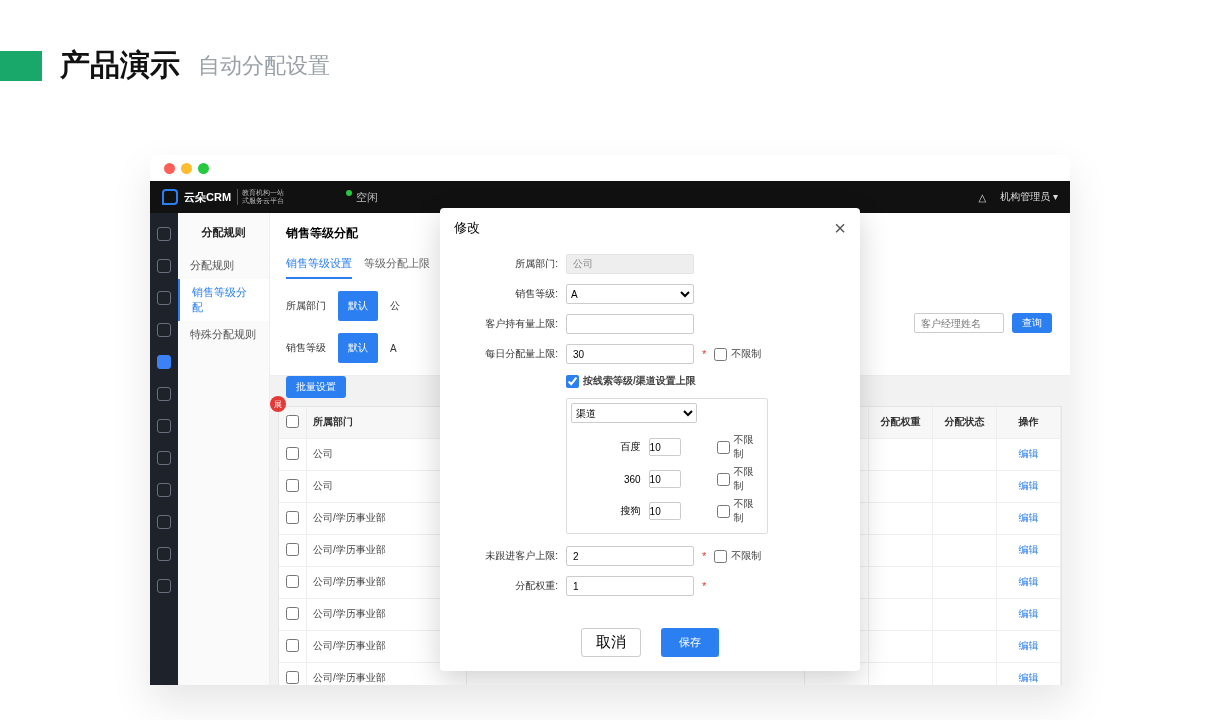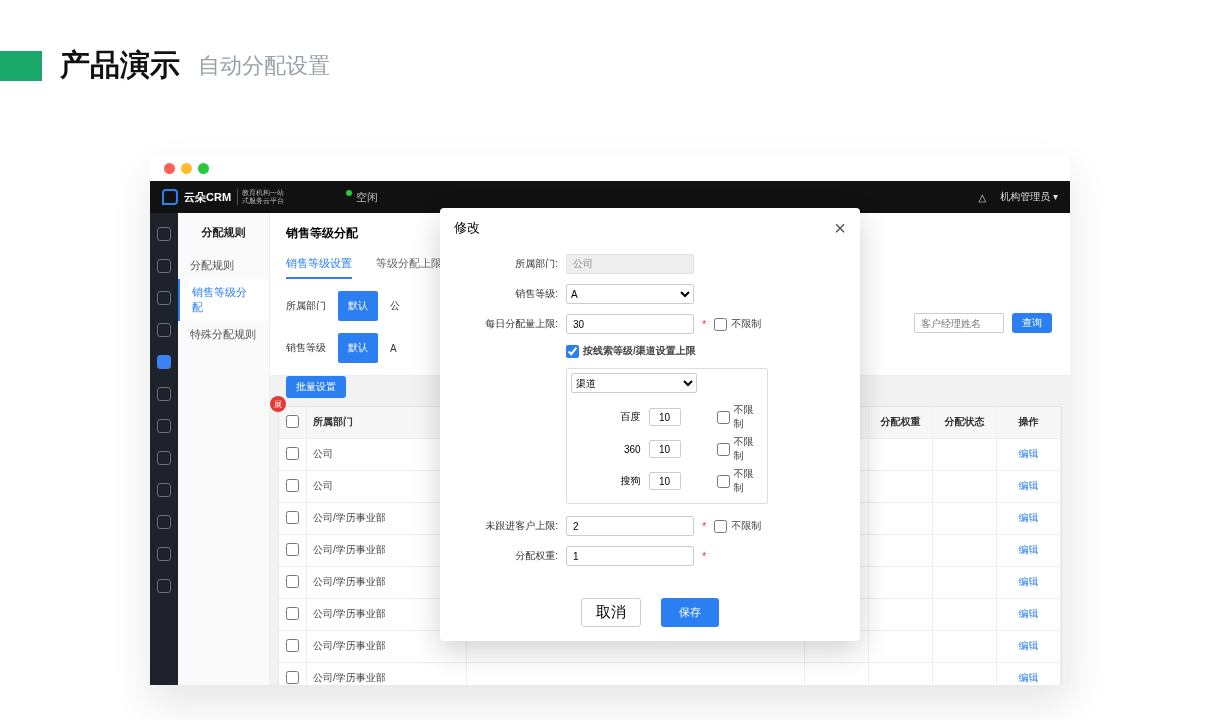--- a/index.html
+++ b/index.html
@@ -44,21 +44,21 @@
 
   .second-col { width: 92px; background: #fafafa; border-right: 1px solid #eee; padding-top: 12px; font-size: 11px; }
   .second-col-title { font-weight: 700; color: #222; text-align: center; padding-bottom: 12px; }
   .second-col .item { padding: 6px 12px; color: #555; cursor: pointer; }
   .second-col .item.active { color: #2b7ff0; border-left: 2px solid #2b7ff0; background: #fff; }
 
   .content-area { flex: 1; background: #f2f2f2; position: relative; }
 
   .content-head { background: #fff; border-bottom: 1px solid #eee; }
   .content-title { font-size: 12px; font-weight: 700; padding: 12px 16px 8px; }
-  .content-tabs { display: flex; font-size: 11px; gap: 24px; padding: 0 16px; }
+  .content-tabs { display: flex; font-size: 11px; gap: 12px; padding: 0 16px; }
   .content-tabs .tab { padding: 6px 0; color: #666; cursor: pointer; }
   .content-tabs .tab.active { color: #2b7ff0; border-bottom: 2px solid #2b7ff0; }
 
   .filter-row { display: flex; align-items: center; gap: 12px; padding: 12px 16px; font-size: 10px; color: #333; }
   .pill { background: #2b7ff0; color: #fff; border-radius: 2px; padding: 8px 10px; font-size: 10px; }
 
   .bulk-btn { margin: 0 16px 8px; background: #2b7ff0; color: #fff; border: none; border-radius: 3px;
               font-size: 10px; padding: 4px 10px; cursor: pointer; }
 
   .search-right { position: absolute; right: 18px; top: 100px; display: flex; gap: 8px; align-items: flex-end; }
@@ -91,21 +91,21 @@
   .form-row .sel { width: 128px; height: 20px; font-size: 10px; border: 1px solid #ccc; border-radius: 2px; background: #fff; }
   .form-row .inp.ro { background: #eee; border-color: #e3e3e3; color: #888; }
   .req { color: #e53935; font-size: 11px; }
   .chk-lab { font-size: 10px; color: #444; display: flex; align-items: center; gap: 4px; }
   .chk-lab input[type=checkbox] { accent-color: #2b7ff0; }
 
   .channel-box { margin-left: 98px; border: 1px solid #ddd; border-radius: 2px; padding: 4px; width: 202px; margin-bottom: 12px; }
   .channel-box .sel { width: 126px; height: 20px; font-size: 10px; border: 1px solid #ccc; background:#fff; border-radius:2px; margin-bottom:6px; }
   .ch-row { display: flex; align-items: center; font-size: 10px; margin: 4px 0 4px 36px; gap: 8px; }
   .ch-row .name { width: 34px; text-align: right; }
-  .ch-row .num  { width: 32px; height: 18px; border: 1px solid #ccc; border-radius: 2px; font-size: 10px; text-align: center; }
+  .ch-row .num  { width: 32px; height: 18px; border: 1px solid #ccc; border-radius: 2px; font-size: 10px; text-align: left; }
 
   .modal-foot { display: flex; justify-content: center; gap: 20px; padding: 4px 0 14px; }
   .btn-cancel { background: #fff; border: 1px solid #ccc; border-radius: 3px; padding: 4px 14px; font-size: 15px; cursor:pointer; }
   .btn-save   { background: #2b7ff0; color: #fff; border: none; border-radius: 3px; padding: 4px 18px; font-size: 11px; cursor:pointer; }
 </style>
 </head>
 <body>
 
 <div class="slide-header">
   <div class="green-block"></div>
@@ -288,20 +288,24 @@
         <span class="lab">所属部门:</span>
         <input class="inp ro" readonly="" value="公司" style="">
       </div>
       <div class="form-row">
         <span class="lab">销售等级:</span>
         <select class="sel">
           <option>A</option>
         </select>
       </div>
       <div class="form-row">
+        <span class="lab">客户持有量上限:</span>
+        <input class="inp" value="" style="">
+      </div>
+      <div class="form-row">
         <span class="lab">每日分配量上限:</span>
         <input class="inp" value="30" style="">
         <span class="req">*</span>
         <label class="chk-lab">
           <input type="checkbox" style="">
             <span>不限制</span>
         </label>
       </div>
 
       <div class="form-row" style="margin-left:98px">

